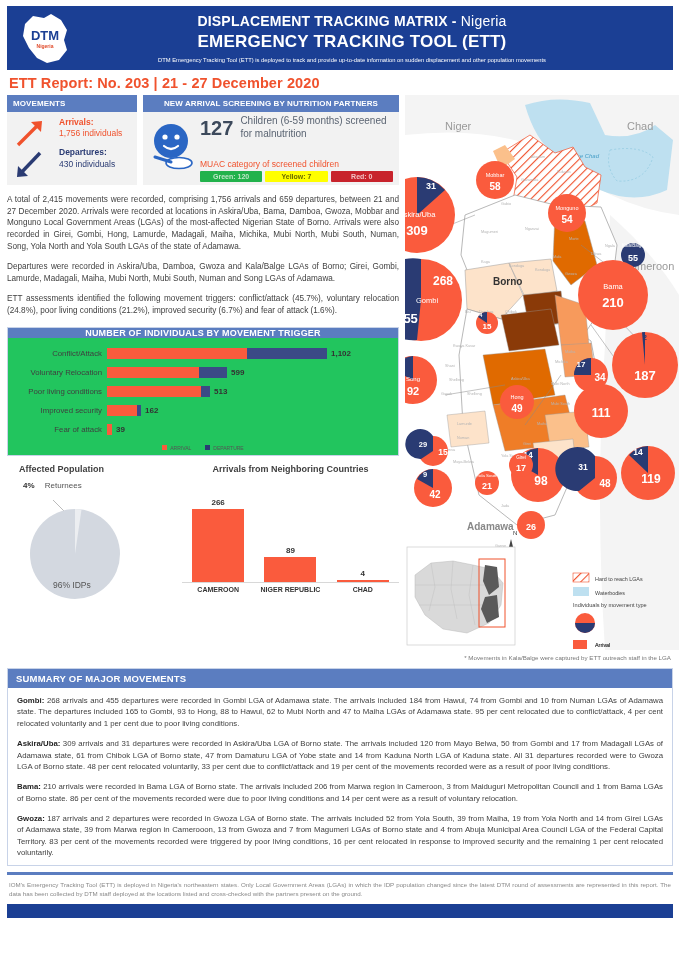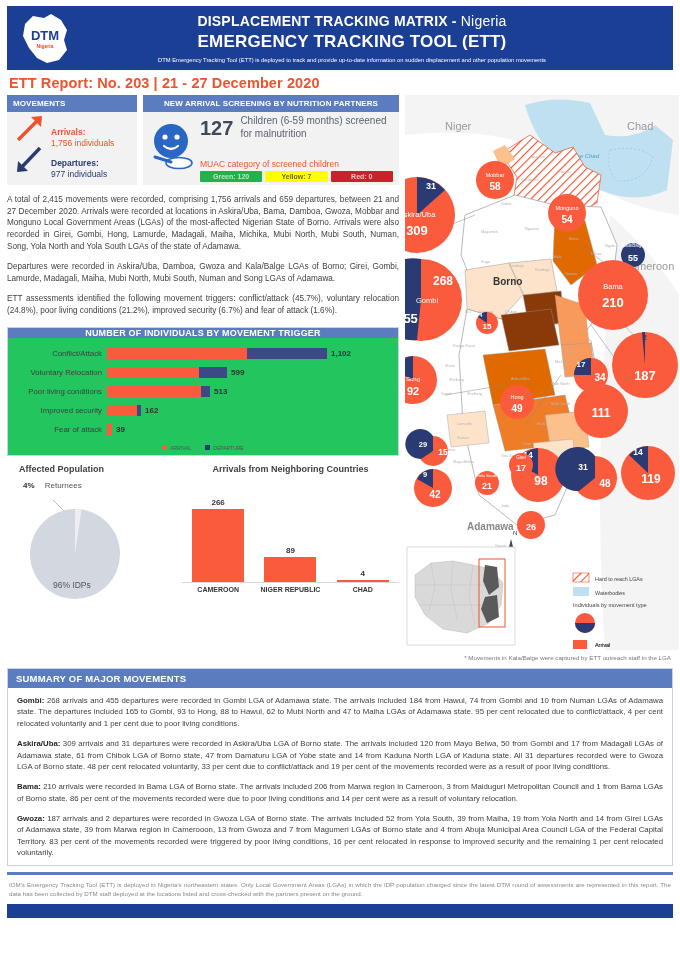--- a/index.html
+++ b/index.html
@@ -50,21 +50,21 @@
   .panel-head {
     background: #5b7dc0;
     color: #fff;
     font-size: 8px;
     font-weight: bold;
     padding: 4px 6px;
     letter-spacing: .1px;
   }
   .panel-head.center { text-align: center; }
   .panel-body { background: #f2f2f2; padding: 5px 6px; }
-  .panel-mov .panel-body { height: 73px; display: flex; align-items: flex-end; gap: 4px; }
+  .panel-mov .panel-body { height: 73px; display: flex; align-items: flex-start; gap: 12px; }
   .arrows { width: 34px; flex: 0 0 34px; }
   .mov-texts { font-size: 8.5px; line-height: 1.32; }
   .mov-lbl-arr { color: #f0522d; font-weight: bold; }
   .mov-val-arr { color: #f0522d; }
   .mov-lbl-dep { color: #2a3b73; font-weight: bold; margin-top: 8px; }
   .mov-val-dep { color: #2a3b73; }
 
   .panel-nut .panel-body { height: 73px; display: flex; align-items: center; gap: 5px; }
   .nut-icon { width: 46px; flex: 0 0 46px; }
   .nut-right { flex: 1; }
@@ -175,21 +175,21 @@
                 <g stroke="#2a3b73" stroke-width="3.4" fill="none">
                   <line x1="27" y1="36" x2="6" y2="58"></line>
                   <polygon points="4,60 15,59 5,49" fill="#2a3b73" stroke="none"></polygon>
                 </g>
               </svg>
             </div>
             <div class="mov-texts">
               <div class="mov-lbl-arr">Arrivals:</div>
               <div class="mov-val-arr">1,756 individuals</div>
               <div class="mov-lbl-dep">Departures:</div>
-              <div class="mov-val-dep">977 individuals</div>
+              <div class="mov-val-dep">430 individuals</div>
             </div>
           </div>
         </div>
 
         <div class="panel-nut">
           <div class="panel-head center">NEW ARRIVAL SCREENING BY NUTRITION PARTNERS</div>
           <div class="panel-body">
             <div class="nut-icon">
               <svg width="46" height="60" viewBox="0 0 46 60">
                 <circle cx="22" cy="24" r="17" fill="#2a66c4"></circle>

